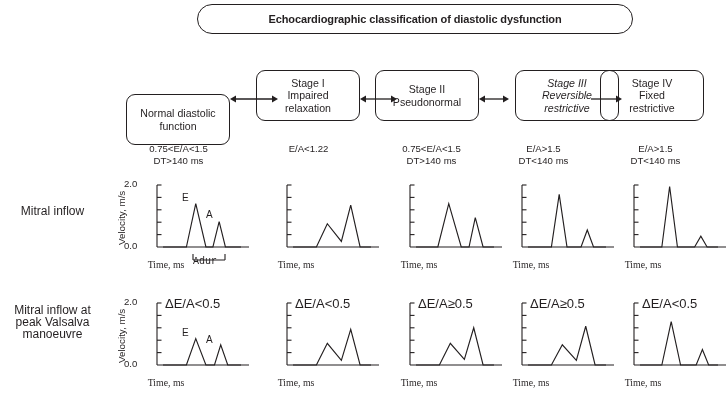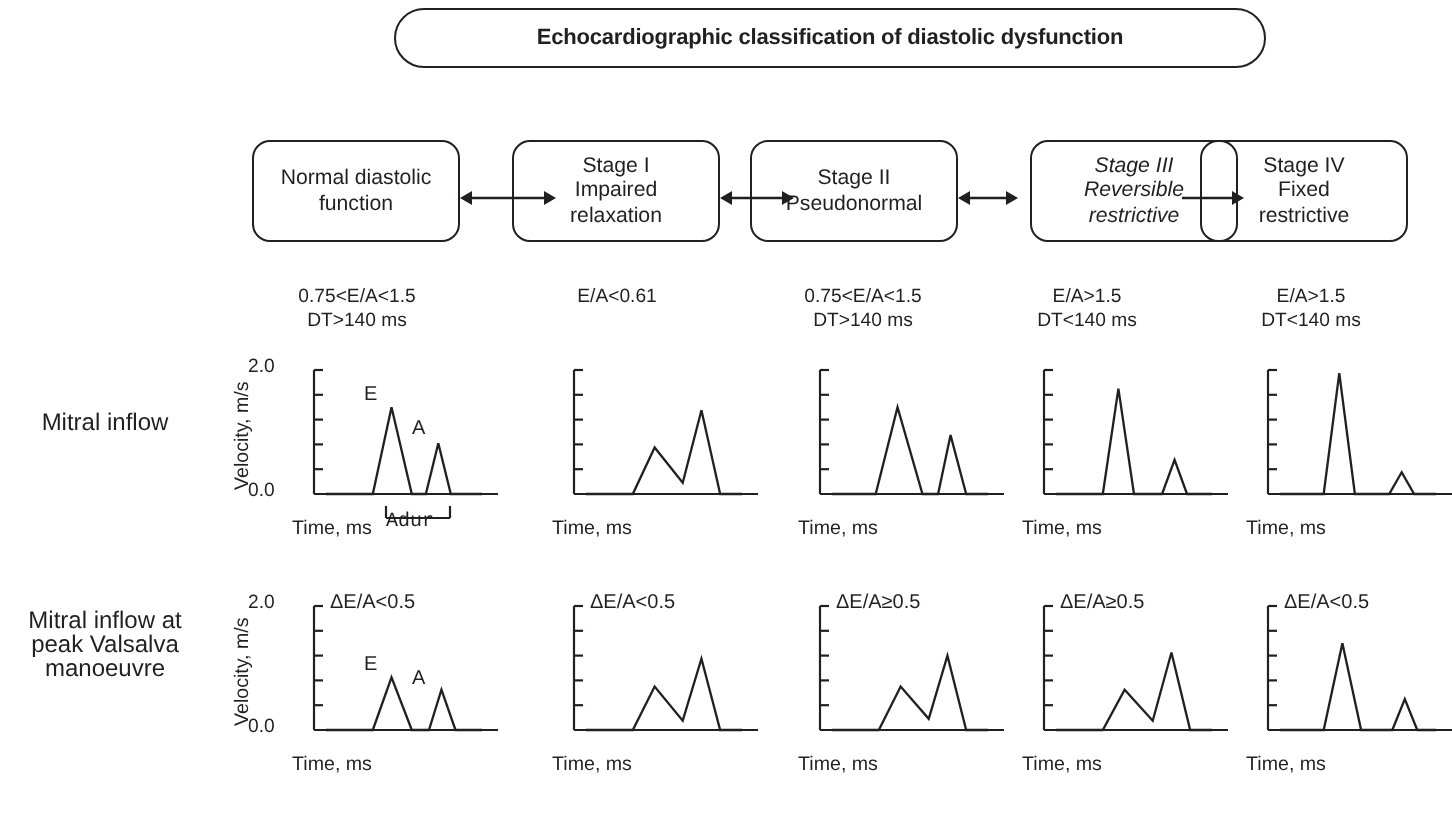--- a/index.html
+++ b/index.html
@@ -40,34 +40,34 @@
   .row-label{
     position:absolute;width:105px;text-align:center;
     font-size:12px;line-height:12.2px;
   }
   .ylab{
     position:absolute;font-size:9.8px;
     transform:rotate(-90deg);transform-origin:left top;
     white-space:nowrap;
   }
   .tick-lab{position:absolute;font-size:9.6px;}
-  .xlab{position:absolute;font-size:9.8px;text-align:center;width:80px;}
+  .xlab{position:absolute;font-size:9.8px;text-align:center;width:80px;font-family:Liberation Serif, serif;}
   .wave-lab{position:absolute;font-size:10px;}
-  .delta-lab{position:absolute;font-size:10px;white-space:nowrap;}
+  .delta-lab{position:absolute;font-size:13px;white-space:nowrap;}
   svg{overflow:visible;}
 </style>
 </head>
 <body>
 
 <div id="title-box">
   <span>Echocardiographic classification of diastolic dysfunction</span>
 </div>
 
 <div id="stage-row">
-    <div class="stage-box" style="left: 126px;">
+    <div class="stage-box" style="left: 126px; margin-top: 24px;">
       <div class="stage-text" style="white-space: pre-line;">Normal diastolic
 function</div>
     </div>
     <div class="stage-box" style="left: 375px;">
       <div class="stage-text" style="white-space: pre-line;">Stage II
 Pseudonormal</div>
     </div>
     <div class="stage-box" style="left: 256px;">
       <div class="stage-text" style="white-space: pre-line;">Stage I
 Impaired
@@ -108,21 +108,21 @@
       <svg width="31" height="10" viewBox="0 0 31 10">
         <line x1="0" y1="5" x2="26" y2="5" stroke="#231f20" stroke-width="1.3"></line>
         <polygon points="31,5 25,1.5 25,8.5" fill="#231f20"></polygon>
       </svg>
     </div>
   </div>
 
 <div id="chart-area">
     <div class="crit" style="left: 121px; top: 143px;">0.75&lt;E/A&lt;1.5
 DT&gt;140 ms</div>
-    <div class="crit" style="left: 251px; top: 143px;">E/A˂0.61</div>
+    <div class="crit" style="left: 251px; top: 143px;">E/A˂1.22</div>
     <div class="crit" style="left: 374px; top: 143px;">0.75&lt;E/A&lt;1.5
 DT&gt;140 ms</div>
     <div class="crit" style="left: 486px; top: 143px;">E/A&gt;1.5
 DT&lt;140 ms</div>
     <div class="crit" style="left: 598px; top: 143px;">E/A&gt;1.5
 DT&lt;140 ms</div>
     <div style="position: absolute; left: 125px; top: 185px;"><svg width="118" height="92" viewBox="0 0 118 92">
         <line x1="32" y1="0" x2="32" y2="62" stroke="#231f20" stroke-width="1.1"></line>
         <line x1="32" y1="62" x2="124" y2="62" stroke="#231f20" stroke-width="1.1"></line>
         <line x1="32" y1="0" x2="36.5" y2="0" stroke="#231f20" stroke-width="1.1"></line>

